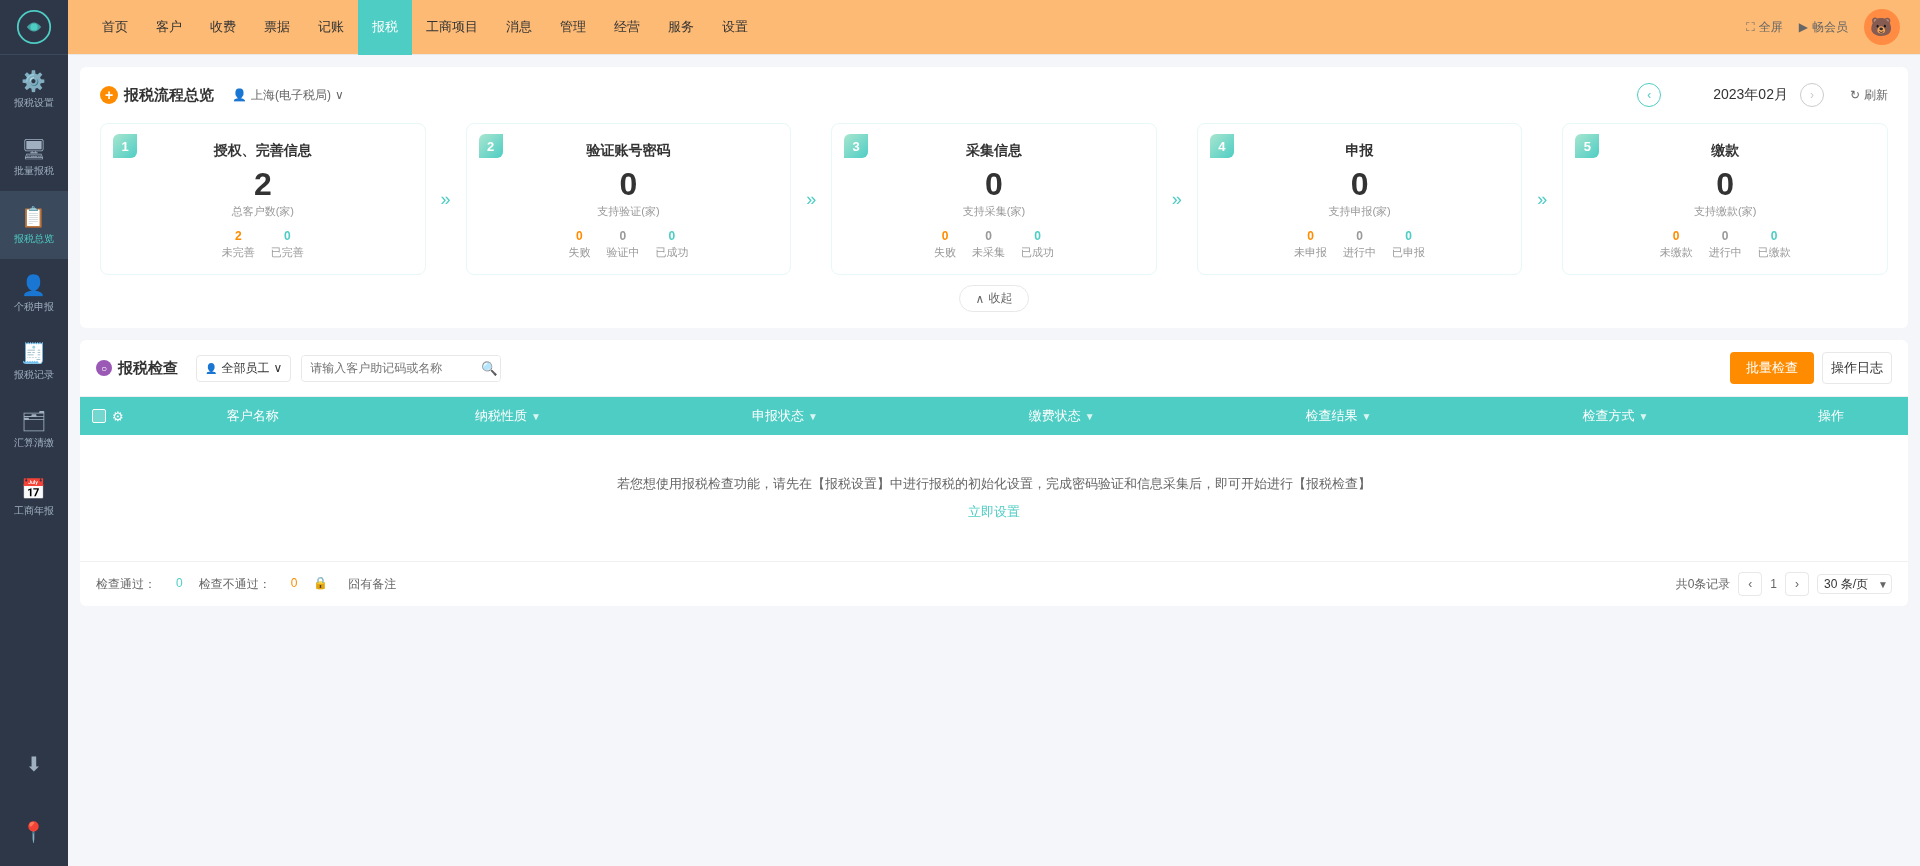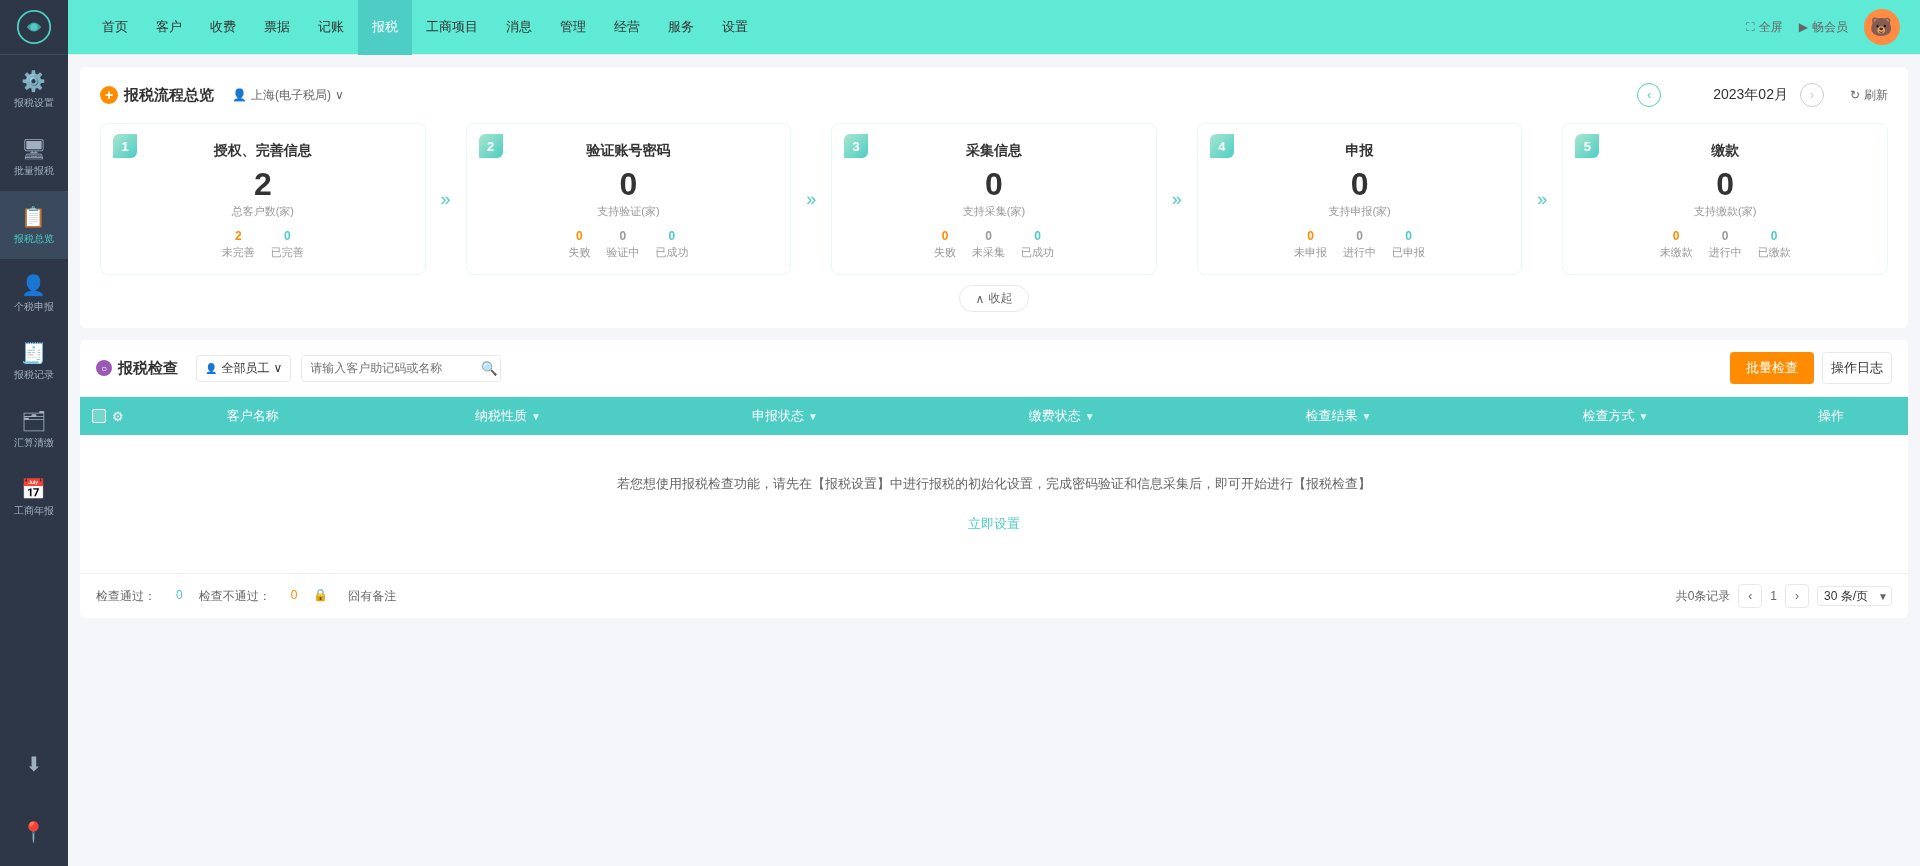--- a/index.html
+++ b/index.html
@@ -45,21 +45,21 @@
 
     
     .main-area {
       flex: 1;
       display: flex;
       flex-direction: column;
       overflow: hidden;
     }
     .top-nav {
       height: 55px;
-      background: #5eead4;
+      background: #fdba74;
       display: flex;
       align-items: center;
       padding: 15px 20px;
       border-bottom: 1px solid #e8e8e8;
       flex-shrink: 0;
       justify-content: flex-end;
     }
     .nav-item {
       padding: 0 14px;
       height: 55px;
@@ -421,21 +421,21 @@
       text-align: center;
       padding: 40px 20px;
       color: #666;
       font-size: 13px;
     }
     .empty-link {
       color: #4ecdc4;
       cursor: pointer;
       text-decoration: none;
       display: block;
-      margin-top: 22px;
+      margin-top: 10px;
     }
 
     
     .check-footer {
       display: flex;
       align-items: center;
       padding: 10px 16px;
       border-top: 1px solid #f0f0f0;
       font-size: 12px;
       color: #666;

